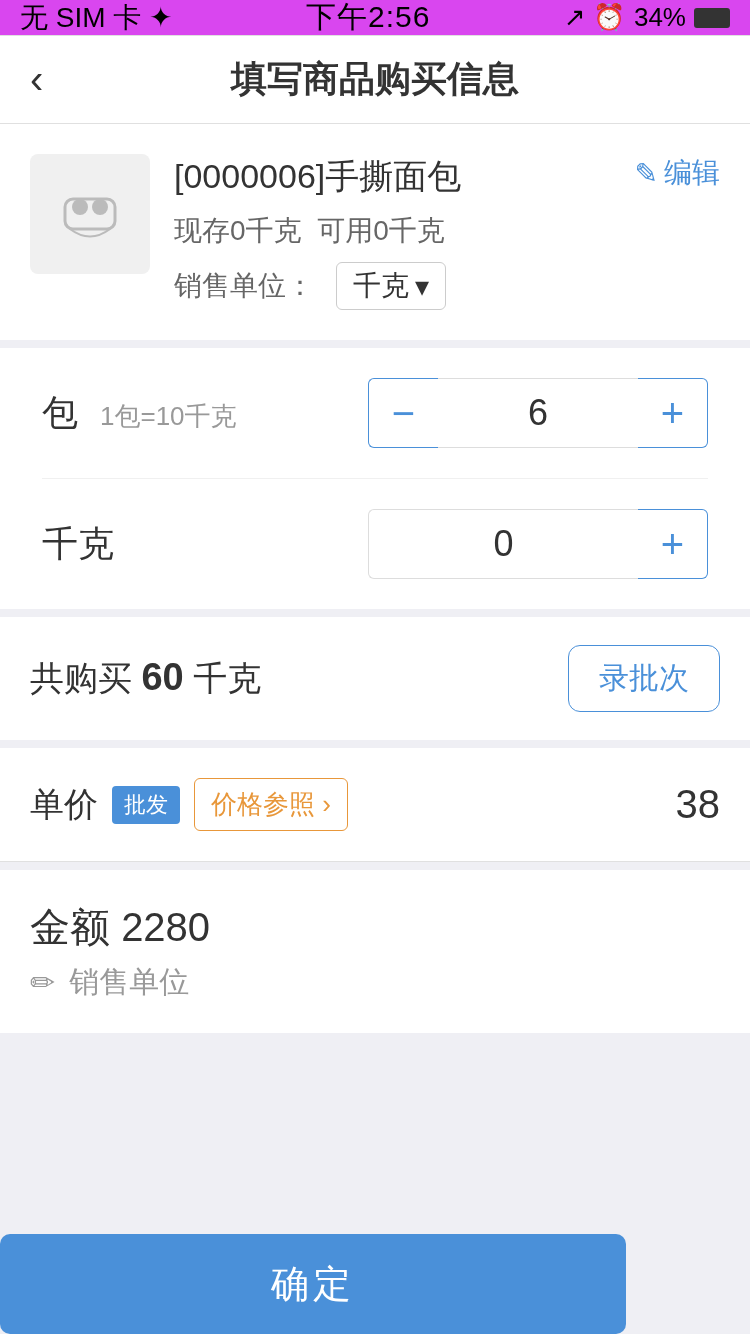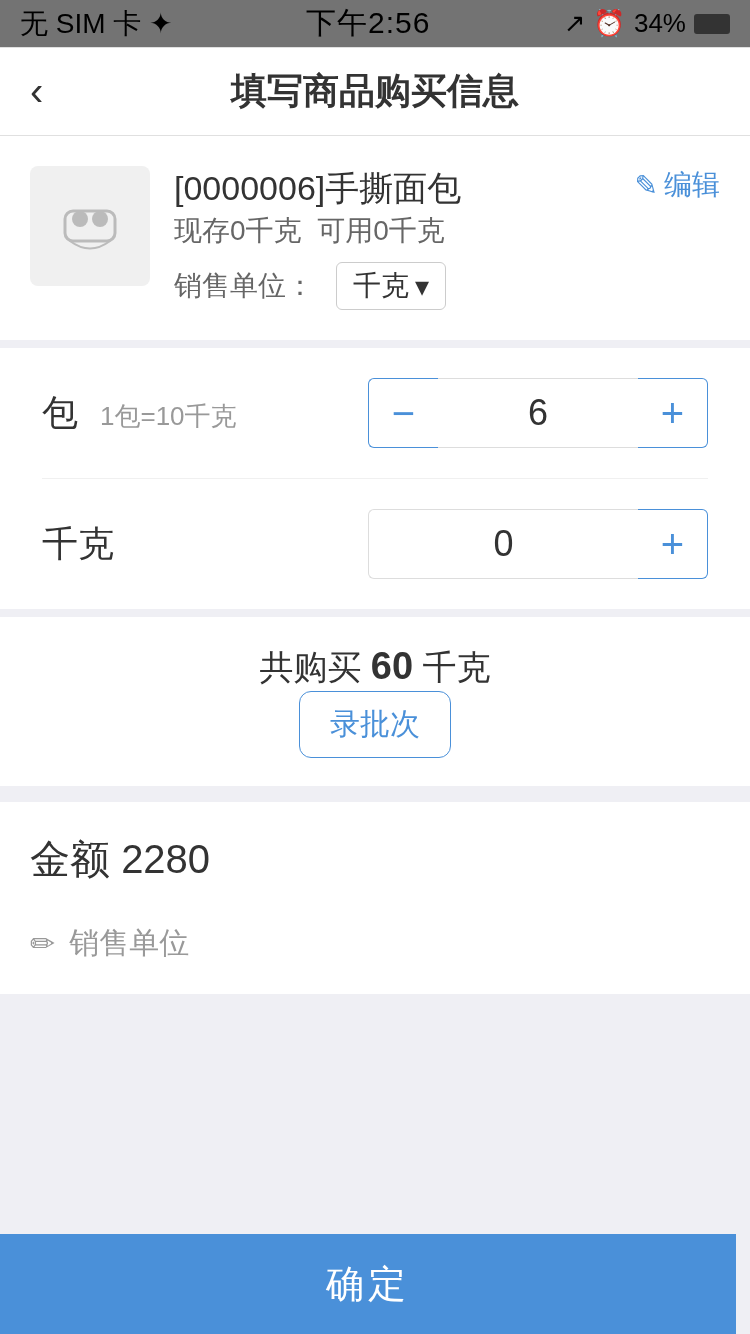--- a/index.html
+++ b/index.html
@@ -9,22 +9,22 @@
       min-height: 1334px;
       font-family: -apple-system, "PingFang SC", "Helvetica Neue", Arial, sans-serif;
       background: #efeff4;
       font-size: 32px;
       color: #333;
     }
 
     
     .status-bar {
       width: 750px;
-      height: 48px;
-      background: #737373;
+      height: 36px;
+      background: #d946ef;
       display: flex;
       align-items: center;
       justify-content: space-between;
       padding: 0 20px;
       font-size: 28px;
       color: #000;
       border-bottom: 1px solid #e0e0e0;
       text-align: right;
     }
     .status-left { display: flex; align-items: center; gap: 10px; }
@@ -74,20 +74,21 @@
       align-items: center;
       justify-content: center;
       flex-shrink: 0;
     }
     .product-image svg { width: 70px; height: 70px; opacity: 0.5; }
     .product-info { flex: 1; }
     .product-name {
       font-size: 34px;
       font-weight: 500;
       color: #333;
+      margin-bottom: 12px;
     }
     .product-stock {
       font-size: 28px;
       color: #666;
       margin-bottom: 12px;
     }
     .product-unit {
       font-size: 28px;
       color: #666;
       display: flex;
@@ -193,21 +194,20 @@
     }
 
     
     .total-row {
       background: #fff;
       display: flex;
       align-items: center;
       justify-content: space-between;
       padding: 28px 30px;
       border-bottom: 8px solid #efeff4;
-      flex-direction: column;
     }
     .total-label {
       font-size: 34px;
       color: #333;
     }
     .total-label span {
       color: #333;
       font-weight: 500;
     }
     .batch-btn {
@@ -267,44 +267,45 @@
     
     .amount-section {
       background: #fff;
       padding: 30px;
       margin-top: 8px;
     }
     .amount-row {
       font-size: 40px;
       color: #333;
       font-weight: 500;
-      margin-bottom: 36px;
+      margin-bottom: 7px;
     }
     .amount-row span { font-size: 40px; }
     .note-row {
       display: flex;
       align-items: center;
       gap: 14px;
       color: #999;
       font-size: 30px;
     }
     .pencil-icon { font-size: 30px; color: #999; }
 
     
     .bottom-bar {
-      width: 736px;
+      width: 626px;
       height: 100px;
       background: #4a90d9;
       display: flex;
       align-items: center;
       justify-content: center;
       position: fixed;
       bottom: 0;
       left: 0;
       cursor: pointer;
+      border-radius: 10px;
     }
     .confirm-btn {
       font-size: 38px;
       color: #fff;
       font-weight: 500;
       letter-spacing: 4px;
     }
 
     .main-content {
       padding-bottom: 100px;
@@ -388,20 +389,30 @@
     </div>
   </div>
 
   <div class="total-row">
     <div class="total-label">
       <span>共购买</span>&nbsp;<span style="font-weight:600;font-size:38px;">60</span>&nbsp;<span>千克</span>
     </div>
     <button class="batch-btn">录批次</button>
   </div>
 
+  <div class="price-section">
+    <div class="price-row">
+      <div class="price-label">
+        <span>单价</span>
+        <span class="badge-batch">批发</span>
+        <button class="price-ref-btn">价格参照 ›</button>
+      </div>
+      <div class="price-value">38</div>
+    </div>
+  </div>
 
   <div class="amount-section">
     <div class="amount-row">
       <span>金额</span>&nbsp;<span>2280</span>
     </div>
     <div class="note-row">
       <span class="pencil-icon">✏</span>
       <span>销售单位</span>
     </div>
   </div>

